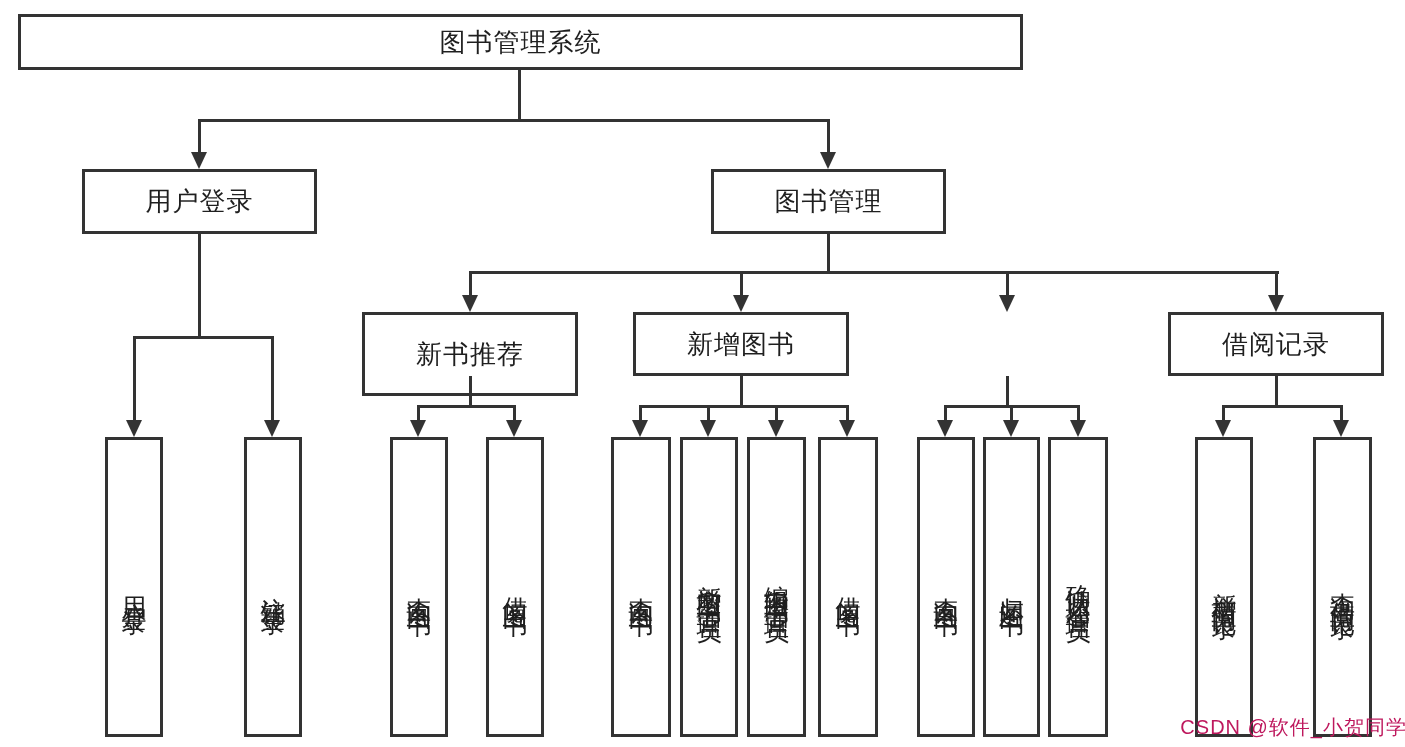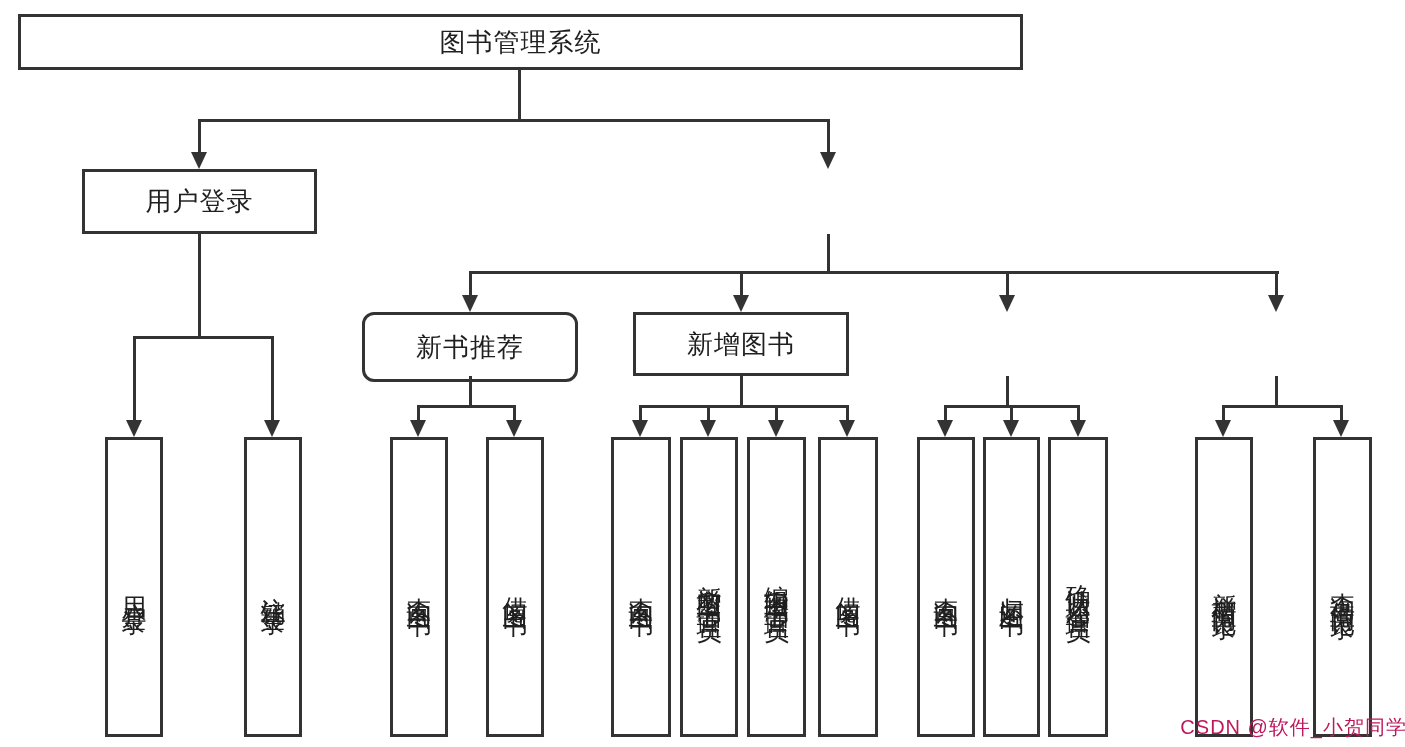--- a/index.html
+++ b/index.html
@@ -74,44 +74,50 @@
   <div class="vline" style="left:518px;top:70px;height:52px;"></div>
   <div class="hline" style="left:198px;top:119px;width:632px;"></div>
   <div class="vline" style="left:198px;top:119px;height:34px;"></div>
   <div class="arrow" style="left:191px;top:152px;"></div>
   <div class="vline" style="left:827px;top:119px;height:34px;"></div>
   <div class="arrow" style="left:820px;top:152px;"></div>
 
   <div class="box" style="left:82px;top:169px;width:235px;height:65px;">
     <span>用户登录</span>
   </div>
+  <div class="box" style="left:711px;top:169px;width:235px;height:65px;">
+    <span>图书管理</span>
+  </div>
 
   <div class="vline" style="left:198px;top:234px;height:102px;"></div>
   <div class="hline" style="left:133px;top:336px;width:141px;"></div>
   <div class="vline" style="left:133px;top:336px;height:85px;"></div>
   <div class="arrow" style="left:126px;top:420px;"></div>
   <div class="vline" style="left:271px;top:336px;height:85px;"></div>
   <div class="arrow" style="left:264px;top:420px;"></div>
 
   <div class="vline" style="left:827px;top:234px;height:37px;"></div>
   <div class="hline" style="left:469px;top:271px;width:810px;"></div>
   <div class="vline" style="left:469px;top:271px;height:25px;"></div>
   <div class="arrow" style="left:462px;top:295px;"></div>
   <div class="vline" style="left:740px;top:271px;height:25px;"></div>
   <div class="arrow" style="left:733px;top:295px;"></div>
   <div class="vline" style="left:1006px;top:271px;height:25px;"></div>
   <div class="arrow" style="left:999px;top:295px;"></div>
   <div class="vline" style="left:1275px;top:271px;height:25px;"></div>
   <div class="arrow" style="left:1268px;top:295px;"></div>
 
-  <div class="box" style="left:362px;top:312px;width:216px;height:70px;border-radius:12px;">
+  <div class="box" style="left:362px;top:312px;width:216px;height:84px;">
     <span>新书推荐</span>
   </div>
   <div class="box" style="left:633px;top:312px;width:216px;height:64px;">
     <span>新增图书</span>
+  </div>
+  <div class="box" style="left:1168px;top:312px;width:216px;height:64px;">
+    <span>借阅记录</span>
   </div>
 
   <div class="vline" style="left:469px;top:376px;height:29px;"></div>
   <div class="hline" style="left:417px;top:405px;width:99px;"></div>
   <div class="vline" style="left:417px;top:405px;height:16px;"></div>
   <div class="arrow" style="left:410px;top:420px;"></div>
   <div class="vline" style="left:513px;top:405px;height:16px;"></div>
   <div class="arrow" style="left:506px;top:420px;"></div>
 
   <div class="vline" style="left:740px;top:376px;height:29px;"></div>

